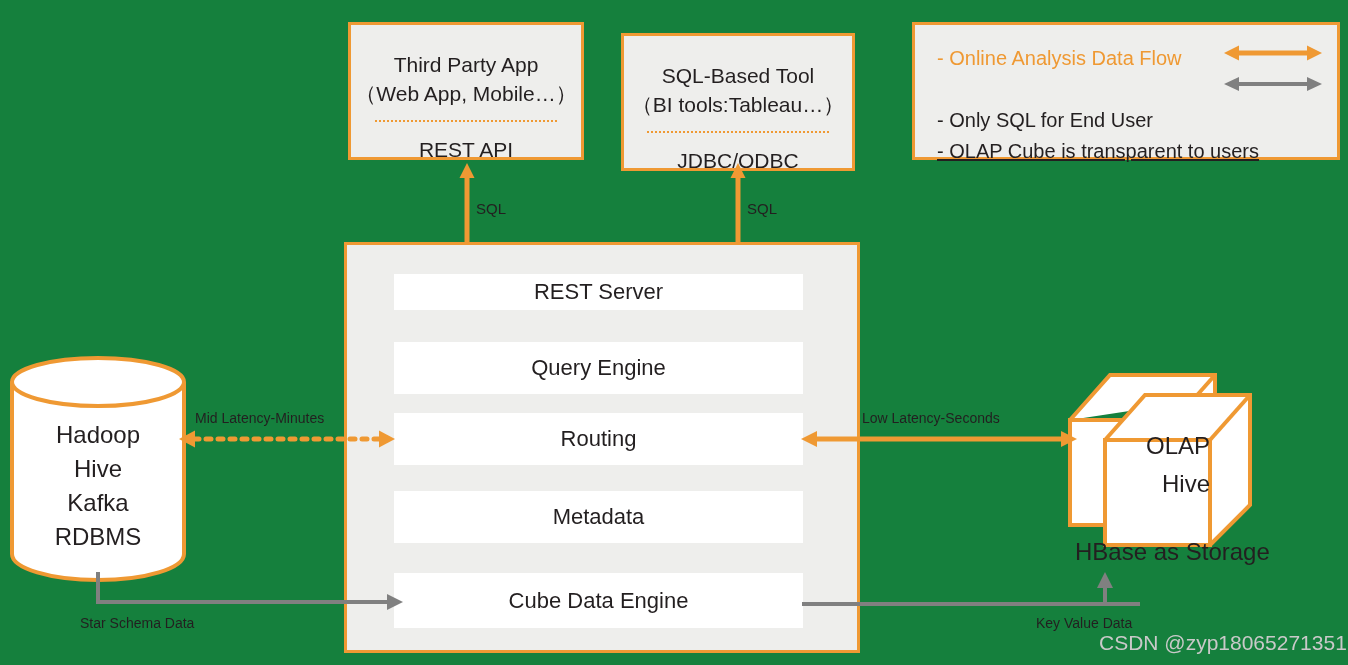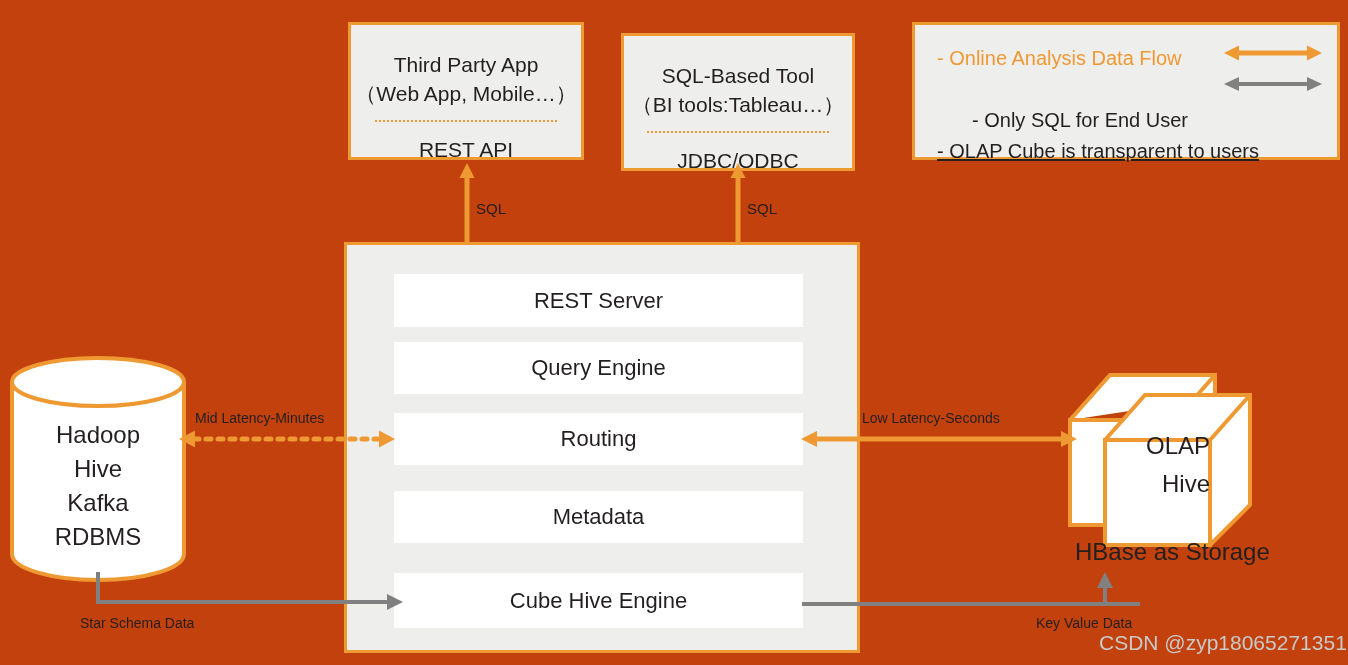--- a/index.html
+++ b/index.html
@@ -9,21 +9,21 @@
     background: #ffffff;
   }
   body {
     font-family: "Liberation Sans", sans-serif;
     -webkit-font-smoothing: antialiased;
   }
   #canvas {
     position: relative;
     width: 1348px;
     height: 665px;
-    background: #c2410c;
+    background: #15803d;
     overflow: hidden;
   }
   .abs { position: absolute; }
 
   
   .panel {
     background: #eeeeec;
     border: 3px solid #ef9933;
     box-sizing: border-box;
   }
@@ -135,21 +135,21 @@
   <div class="abs panel" style="left:621px; top:22px; width:234px; height:138px;margin-top:11px;">
     <div class="panel-title" style="margin-top:25px;">SQL-Based Tool</div>
     <div class="panel-title">（BI tools:Tableau…）</div>
     <div class="dotted-sep" style="width:182px; margin-top:12px;"></div>
     <div class="panel-sub" style="margin-top:14px;">JDBC/ODBC</div>
   </div>
 
   <div class="abs panel" style="left:912px; top:22px; width:428px; height:138px;">
 
     <div class="legend-row accent" style="top:21px;">- Online Analysis Data Flow</div>
-    <div class="legend-row" style="top:83px;margin-left:35px;">- Only SQL for End User</div>
+    <div class="legend-row" style="top:83px;">- Only SQL for End User</div>
     <div class="legend-row" style="top:114px;text-decoration:underline;">- OLAP Cube is transparent to users</div>
 
     <svg class="abs" style="left:308px; top:16px;" width="100" height="24" viewBox="0 0 100 24">
       <line x1="10" y1="12" x2="90" y2="12" stroke="#ef9933" stroke-width="5"></line>
       <path d="M1 12 L16 4.5 L16 19.5 Z" fill="#ef9933"></path>
       <path d="M99 12 L84 4.5 L84 19.5 Z" fill="#ef9933"></path>
     </svg>
     <svg class="abs" style="left:308px; top:47px;" width="100" height="24" viewBox="0 0 100 24">
       <line x1="10" y1="12" x2="90" y2="12" stroke="#808080" stroke-width="4"></line>
       <path d="M1 12 L16 5 L16 19 Z" fill="#808080"></path>
@@ -167,34 +167,34 @@
   <svg class="abs" style="left:720px; top:162px;" width="36" height="110" viewBox="0 0 36 110">
     <line x1="18" y1="10" x2="18" y2="100" stroke="#ef9933" stroke-width="5"></line>
     <path d="M18 1 L10.5 16 L25.5 16 Z" fill="#ef9933"></path>
     <path d="M18 109 L10.5 94 L25.5 94 Z" fill="#ef9933"></path>
   </svg>
   <div class="sql-label" style="left:747px; top:200px;">SQL</div>
 
   <div class="abs panel" style="left:344px; top:242px; width:516px; height:411px;">
   </div>
 
-  <div class="stack-box" style="top:274px; height:53px;">
+  <div class="stack-box" style="top:274px; height:36px;">
     <span>REST Server</span>
   </div>
   <div class="stack-box" style="top:342px; height:52px;">
     <span>Query Engine</span>
   </div>
   <div class="stack-box" style="top:413px; height:52px;">
     <span>Routing</span>
   </div>
   <div class="stack-box" style="top:491px; height:52px;">
     <span>Metadata</span>
   </div>
   <div class="stack-box" style="top:573px; height:55px;">
-    <span>Cube Hive Engine</span>
+    <span>Cube Data Engine</span>
   </div>
 
   <svg class="abs" style="left:8px; top:356px;" width="180" height="224" viewBox="0 0 180 224">
     <path d="M4 26 L4 198 A86 26 0 0 0 176 198 L176 26" fill="#ffffff" stroke="#ef9933" stroke-width="4"></path>
     <ellipse cx="90" cy="26" rx="86" ry="24" fill="#ffffff" stroke="#ef9933" stroke-width="4"></ellipse>
   </svg>
   <div class="abs" style="left:8px; top:418px; width:180px;">
     <div class="cyl-text" style="position:static;">Hadoop</div>
     <div class="cyl-text" style="position:static;">Hive</div>
     <div class="cyl-text" style="position:static;">Kafka</div>

